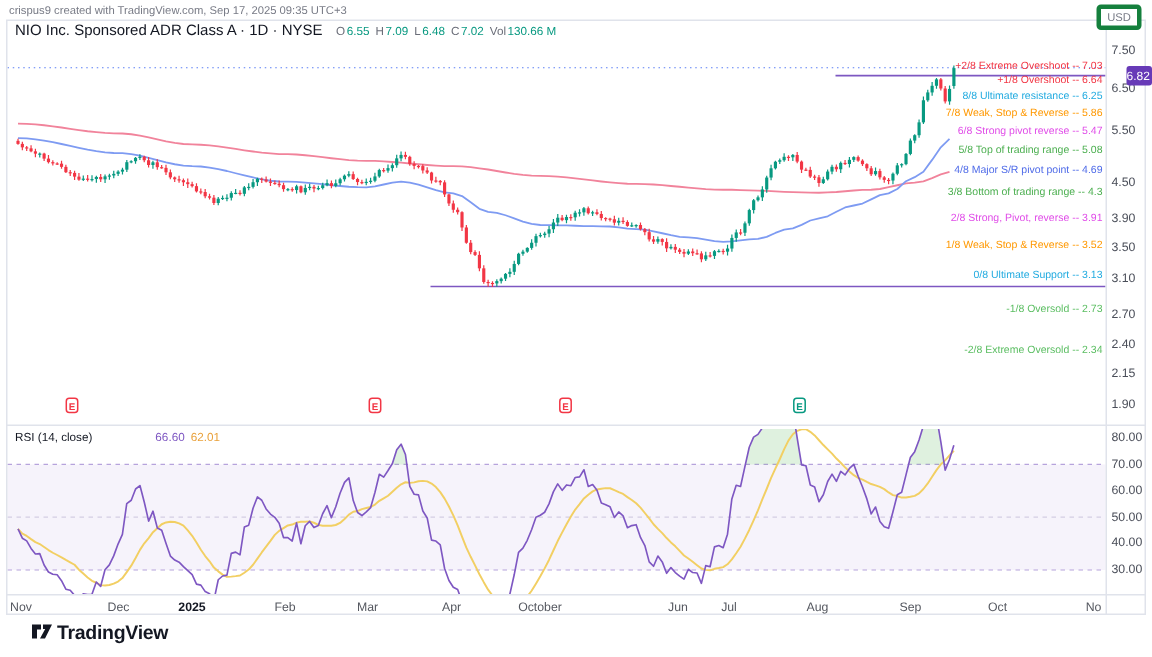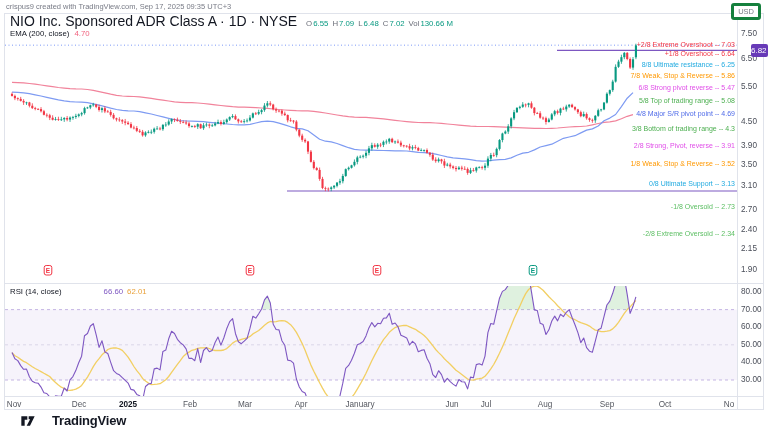--- a/index.html
+++ b/index.html
@@ -8,35 +8,35 @@
     background:#ffffff;font-family:"Liberation Sans",sans-serif;
     -webkit-font-smoothing:antialiased;
   }
   .abs{position:absolute;}
   #chart-svg{position:absolute;left:0;top:0;z-index:1;}
   .overlay{position:absolute;left:0;top:0;width:768px;height:438px;z-index:2;pointer-events:none;}
   .attribution{left:6px;top:2px;font-size:7.5px;color:#787B86;white-space:nowrap;}
   .usd-chip{right:7px;top:3px;font-size:7.5px;color:#787B86;border:3px solid #15803d;border-radius:3px;padding:1px 4px;background:#fff;}
   #legend{left:10px;top:16px;line-height:10.4px;white-space:nowrap;}
   .lrow{font-size:7.8px;color:#131722;}
-  .sym{font-size:14px;color:#131722;margin-right:5px;}
+  .sym{font-size:10px;color:#131722;margin-right:5px;}
   .olabel{color:#6A6D78;margin-left:4px;}
   .oval{color:#089981;margin-left:1px;margin-top:36px;}
   .iname{color:#131722;}
   .ival{margin-left:5px;}
   #rsi-legend{left:10px;top:287px;font-size:7.8px;color:#131722;white-space:nowrap;}
   #rsi-legend .v1{margin-left:5px;padding-left:37px;}
   #rsi-legend .v2{margin-left:4px;}
   .murrey{position:absolute;right:33px;font-size:7px;white-space:nowrap;text-align:right;}
   .ptick,.rtick{position:absolute;left:741px;font-size:8.2px;color:#4A4E59;}
   .plabel{position:absolute;left:751px;width:17px;height:13px;border-radius:2px;
     color:#fff;font-size:8px;line-height:13px;}
   .tlabel{position:absolute;top:400px;font-size:8.2px;color:#555860;transform:translateX(-50%);}
   .tlabel.bold{font-weight:bold;color:#131722;}
-  .tv-footer{left:20px;top:413px;display:flex;gap:16px;z-index:2;}
+  .tv-footer{left:20px;top:413px;display:flex;align-items:center;gap:2px;z-index:2;}
   .tv-footer span{font-size:13px;font-weight:700;color:#131722;letter-spacing:-0.2px;}
   .pane-hit{position:absolute;z-index:3;background:transparent;}
 </style>
 </head>
 <body>
 
 <svg id="chart-svg" width="768" height="438">
     <defs>
       <clipPath id="cpP">
         <rect x="5" y="14" width="732" height="269"></rect>
@@ -516,23 +516,20 @@
   </svg>
 
 <div class="overlay">
   <div class="abs attribution">crispus9 created with TradingView.com, Sep 17, 2025 09:35 UTC+3</div>
   <div class="abs usd-chip">USD</div>
 
   <div class="abs" id="legend">
     <div class="lrow">
       <span class="sym">NIO Inc. Sponsored ADR Class A · 1D · NYSE</span><span class="olabel">O</span><span class="oval">6.55</span><span class="olabel">H</span><span class="oval">7.09</span><span class="olabel">L</span><span class="oval">6.48</span><span class="olabel">C</span><span class="oval">7.02</span><span class="olabel">Vol</span><span class="oval">130.66 M</span>
     </div>
-    <div class="lrow">
-      <span class="iname">EMA (200, close)</span><span class="ival" style="color: rgb(241, 98, 126);">4.70</span>
-    </div>
   </div>
 
   <div class="abs" id="rsi-legend">
     <span>RSI (14, close)</span><span class="v1" style="color: rgb(126, 87, 194);">66.60</span><span class="v2" style="color: rgb(233, 161, 59);">62.01</span>
   </div>
 
   <div id="murrey-labels">
       <div class="murrey" style="top: 40.6629px; color: rgb(242, 54, 69);">+2/8 Extreme Overshoot --  7.03</div>
       <div class="murrey" style="top: 50.4741px; color: rgb(242, 54, 69);">+1/8 Overshoot --  6.64</div>
       <div class="murrey" style="top: 60.8792px; color: rgb(34, 171, 224);">8/8 Ultimate resistance --  6.25</div>
@@ -570,21 +567,21 @@
       <div class="rtick" style="top: 357.4px;">40.00</div>
       <div class="rtick" style="top: 375px;">30.00</div>
     </div>
   <div id="time-labels">
       <div class="tlabel" style="left: 14px;">Nov</div>
       <div class="tlabel" style="left: 79px;">Dec</div>
       <div class="tlabel bold" style="left: 128px;">2025</div>
       <div class="tlabel" style="left: 190px;">Feb</div>
       <div class="tlabel" style="left: 245px;">Mar</div>
       <div class="tlabel" style="left: 301px;">Apr</div>
-      <div class="tlabel" style="left: 360px;">January</div>
+      <div class="tlabel" style="left: 360px;">October</div>
       <div class="tlabel" style="left: 424px; margin-left: 28px;">Jun</div>
       <div class="tlabel" style="left: 486px;">Jul</div>
       <div class="tlabel" style="left: 545px;">Aug</div>
       <div class="tlabel" style="left: 607px;">Sep</div>
       <div class="tlabel" style="left: 665px;">Oct</div>
       <div class="tlabel" style="left: 729px;">No</div>
     </div>
 </div>
 
 <div class="pane-hit" style="left:5px;top:14px;width:732px;height:269px;"></div>

